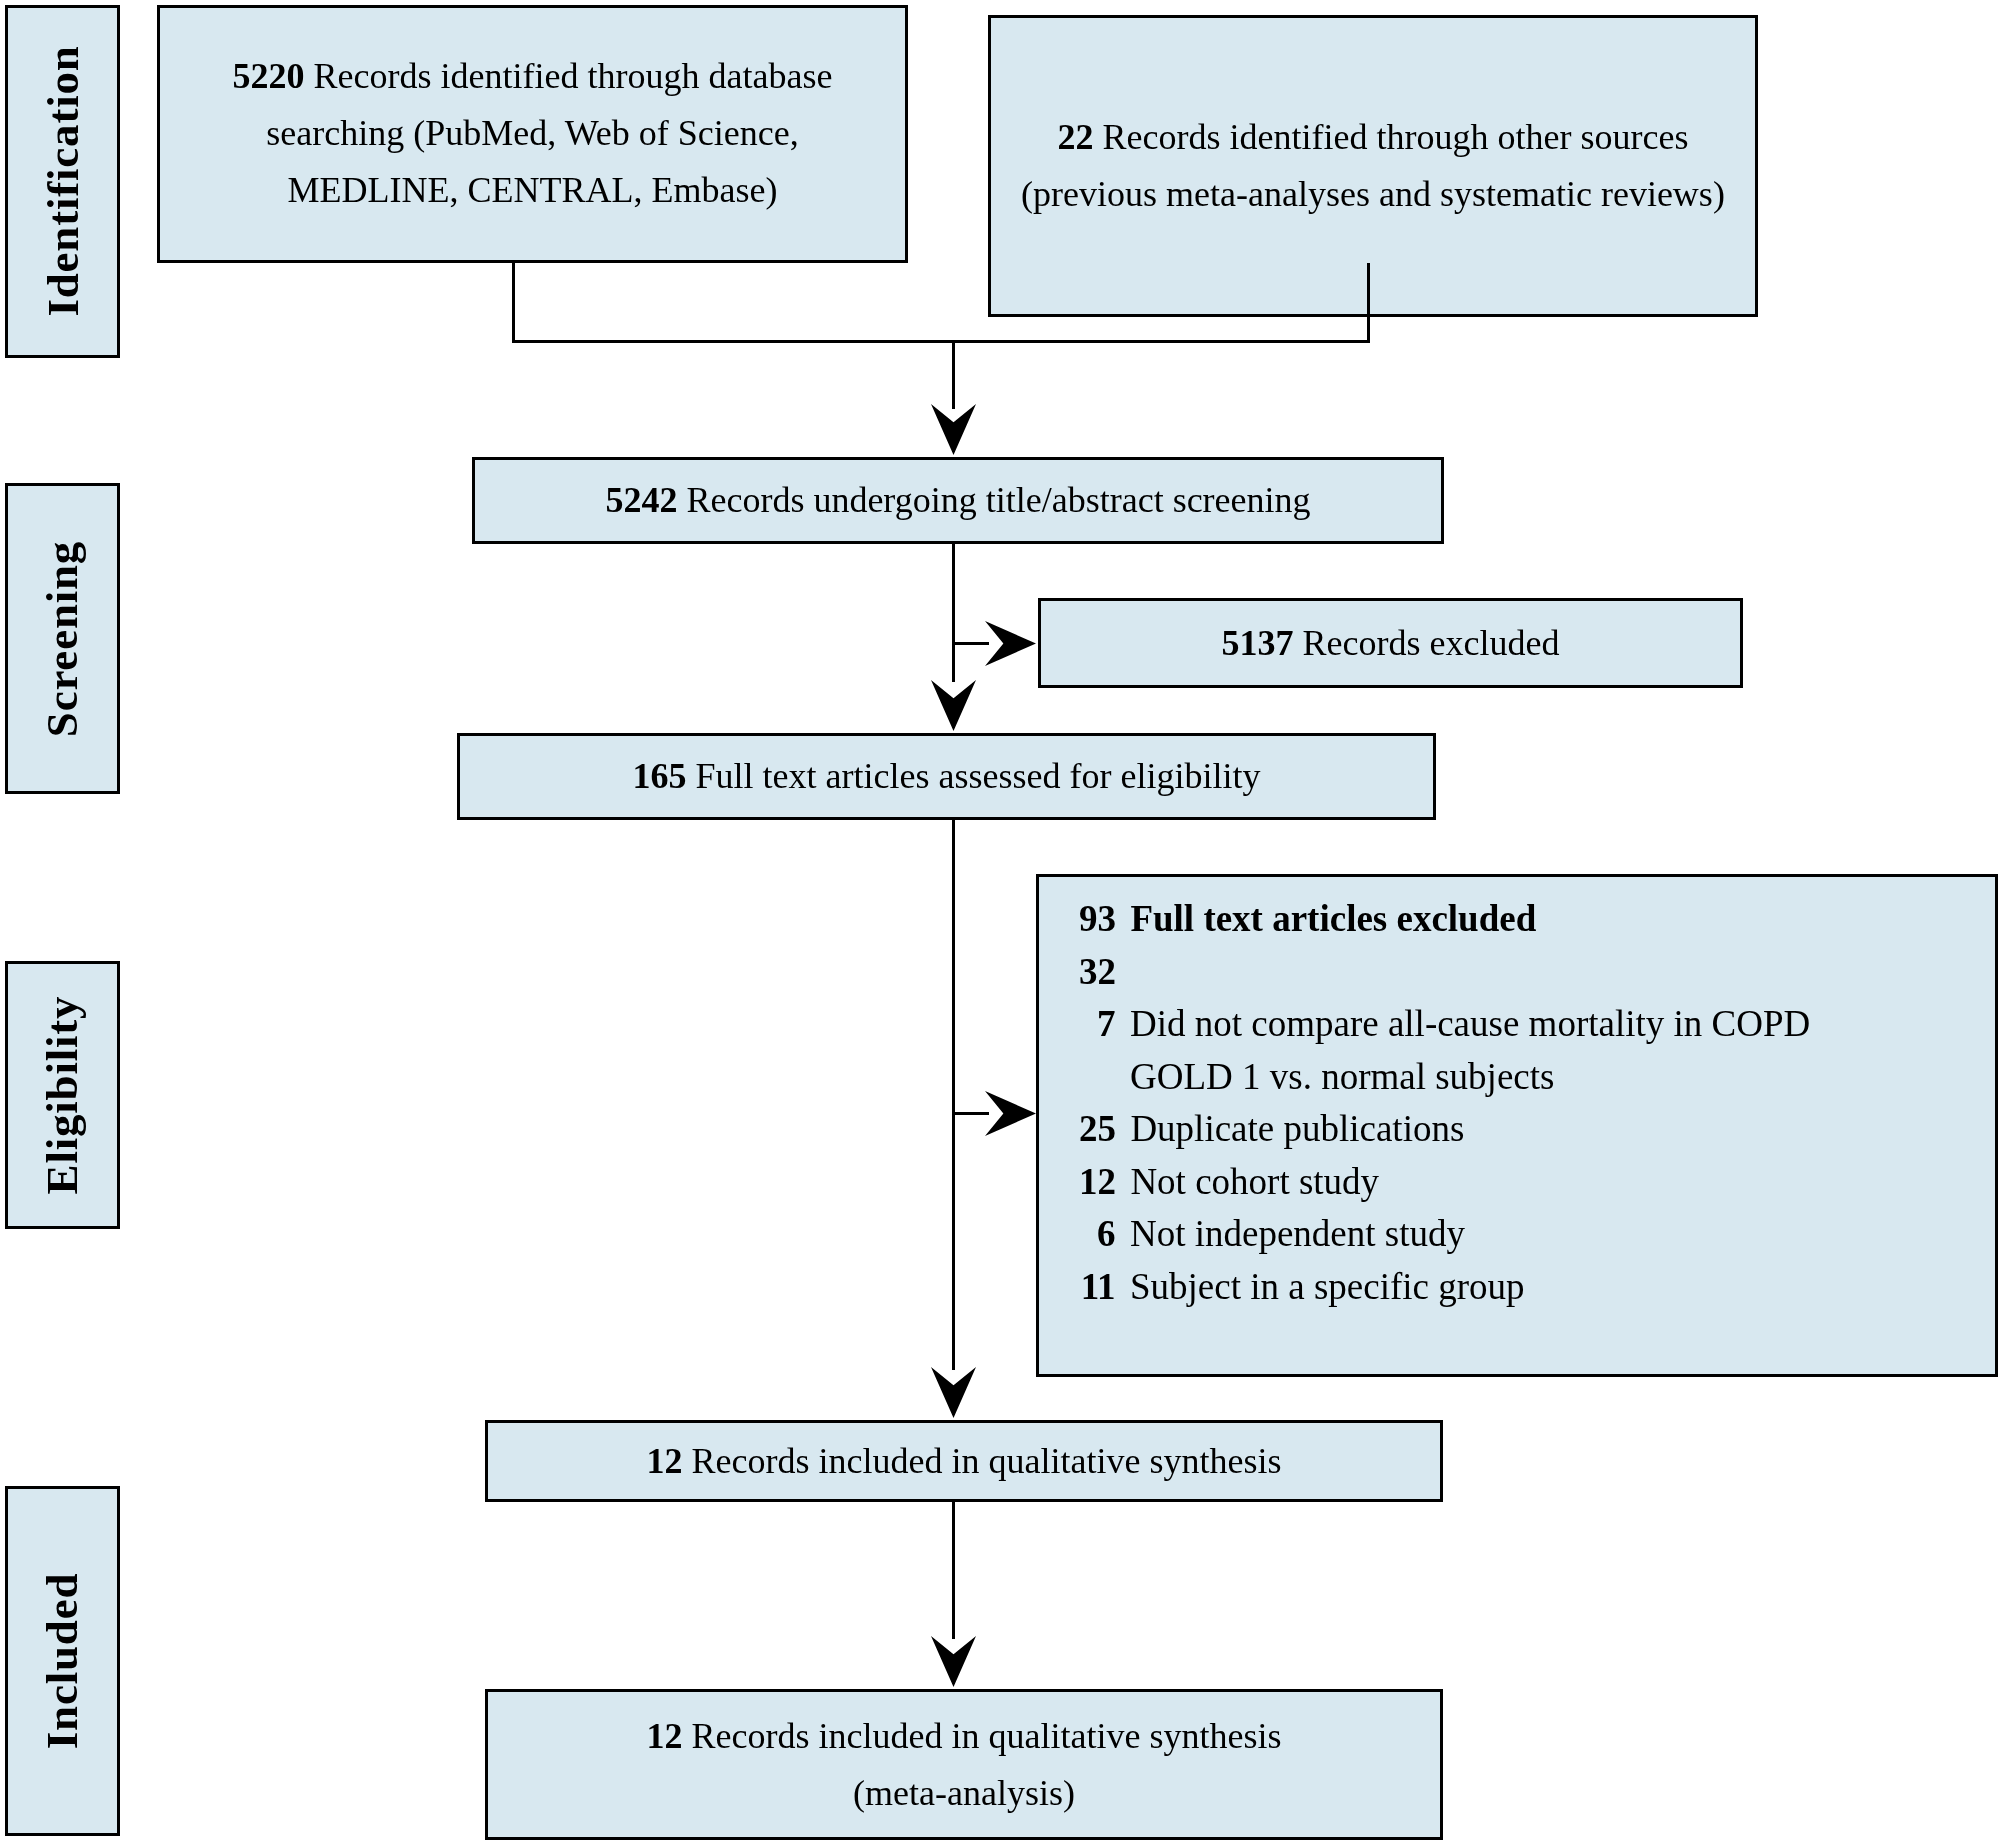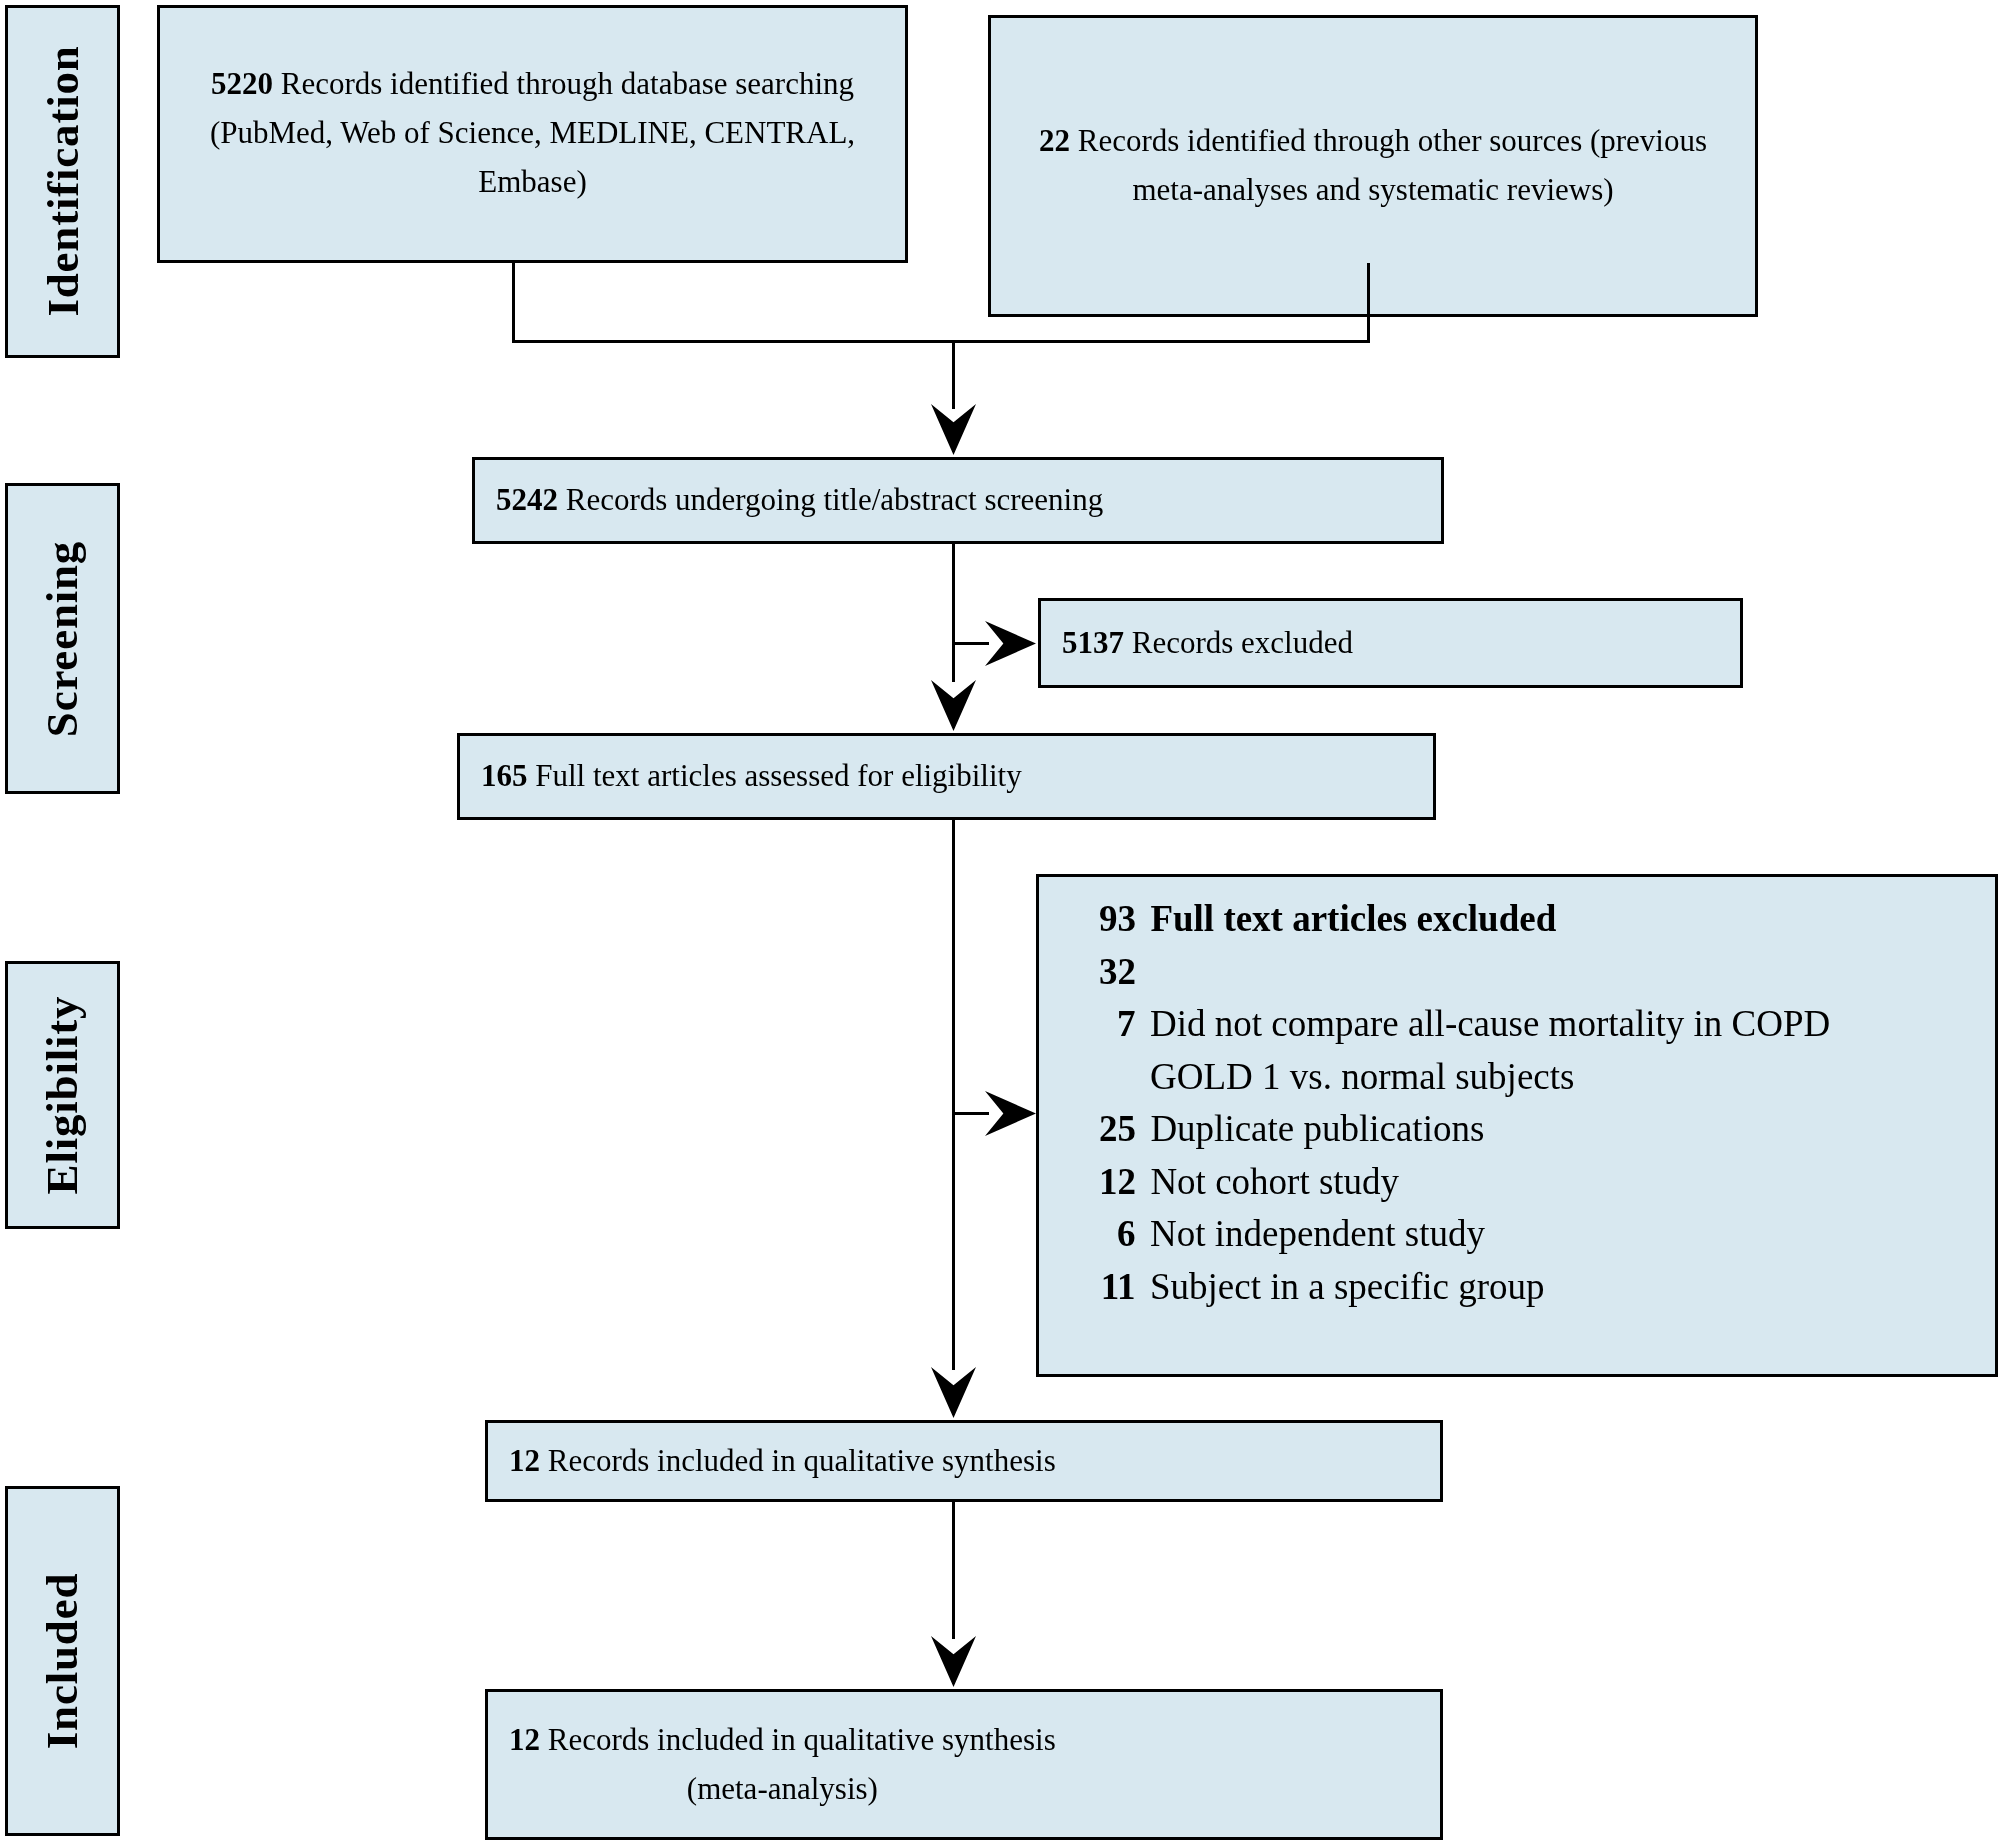--- a/index.html
+++ b/index.html
@@ -13,29 +13,29 @@
     display:flex; align-items:center; justify-content:center;
   }
   .stage-label {
     transform:rotate(-90deg); white-space:nowrap;
     font-weight:bold; font-size:45px; letter-spacing:0.8px;
   }
 
   
   .box {
     position:absolute; background:#d8e8f0; border:3.2px solid #000;
-    display:flex; align-items:center; justify-content:flex-start;
-    text-align:center; font-size:31px; line-height:1.58; padding:3px 21px;
+    display:flex; align-items:center; justify-content:center;
+    text-align:center; font-size:36px; line-height:1.58; padding:3px 21px;
   }
   .box b { font-weight:bold; }
 
   
   .box.reasons {
     flex-direction:column; align-items:stretch; justify-content:flex-start;
-    text-align:left; padding:16px 24px 8px 60px; font-size:37px; line-height:1.42;
+    text-align:left; padding:16px 24px 8px 40px; font-size:37px; line-height:1.42;
   }
   .reason-row { display:flex; }
   .reason-num { flex:0 0 51px; text-align:right; font-weight:bold; padding-right:14.4px; }
   .reason-text { flex:0 1 auto; max-width:762px; }
   .reason-row.header .reason-text { font-weight:bold; }
 
   
   .line { position:absolute; background:#000; }
 
   

